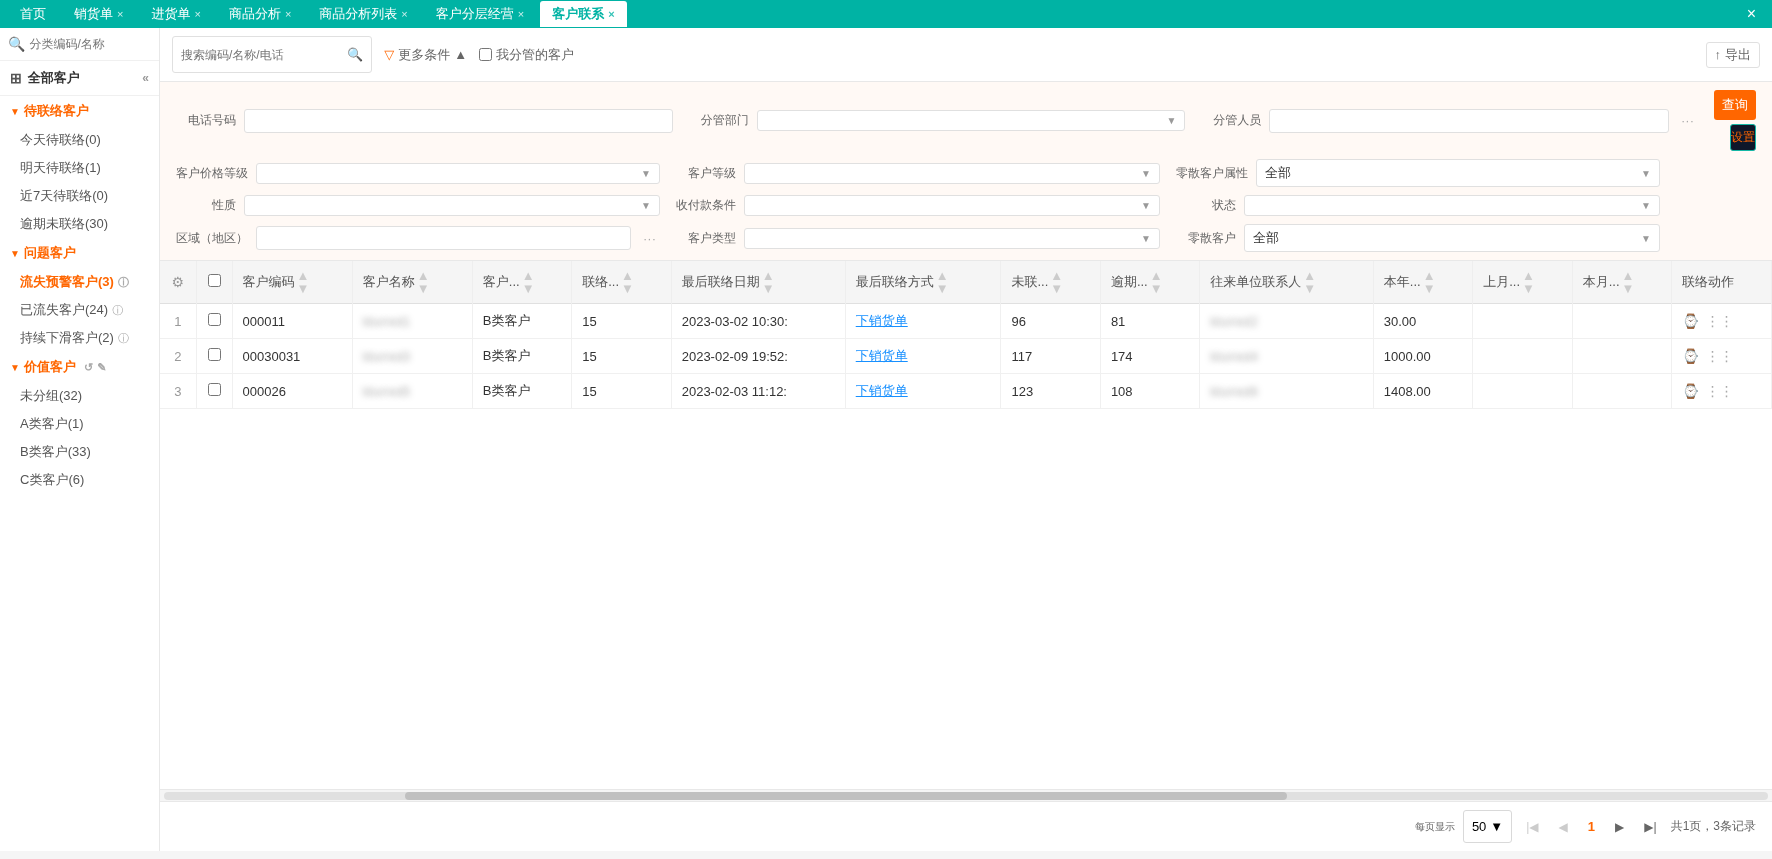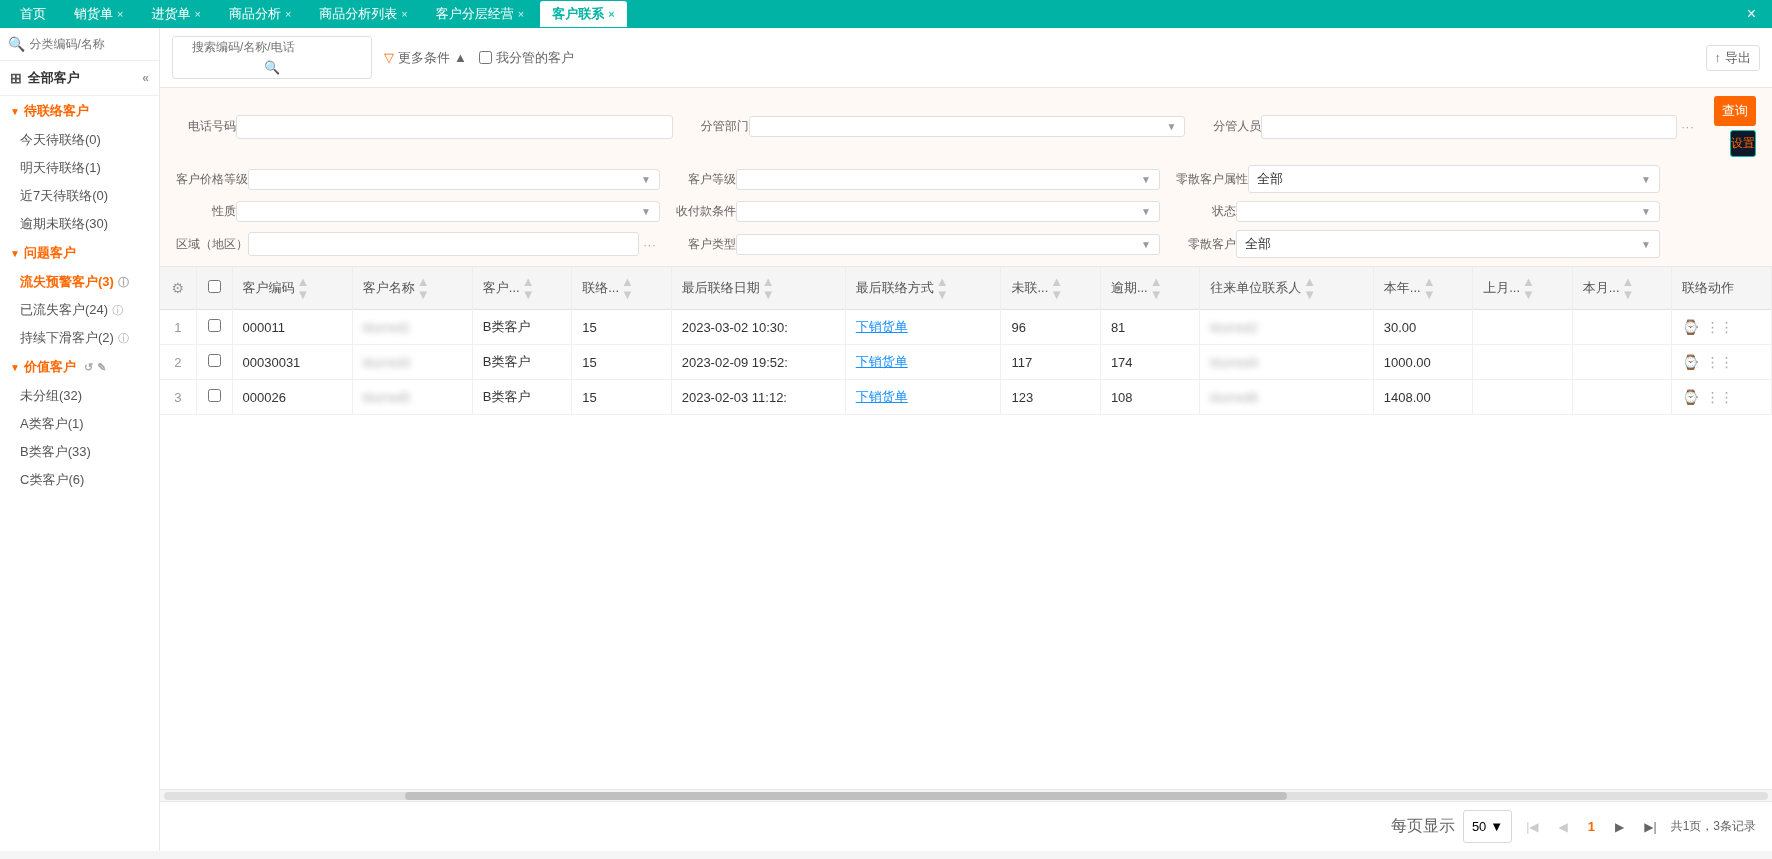--- a/index.html
+++ b/index.html
@@ -139,24 +139,23 @@
       display: flex;
       align-items: center;
       gap: 12px;
       background: #fff;
     }
     .filter-search {
       display: flex;
       align-items: center;
       border: 1px solid #e0e0e0;
       border-radius: 3px;
-      padding: 3px 8px;
+      padding: 10px 8px;
       gap: 6px;
       min-width: 200px;
-      flex-direction: column;
     }
     .filter-search input {
       border: none;
       outline: none;
       font-size: 12px;
       color: #999;
       width: 160px;
     }
     .filter-search .search-btn { color: #ff6600; cursor: pointer; }
 
@@ -202,20 +201,21 @@
     .filter-row {
       display: flex;
       align-items: center;
       gap: 16px;
       margin-bottom: 8px;
     }
     .filter-row:last-child { margin-bottom: 0; }
     .filter-field {
       display: flex;
       align-items: center;
+      gap: 8px;
       flex: 1;
       justify-content: space-between;
     }
     .filter-label {
       color: #666;
       font-size: 12px;
       white-space: nowrap;
       min-width: 60px;
       text-align: right;
     }
@@ -342,21 +342,21 @@
     
     .pagination {
       border-top: 1px solid #e8e8e8;
       padding: 8px 16px;
       display: flex;
       align-items: center;
       justify-content: flex-end;
       gap: 8px;
       background: #fff;
     }
-    .pagination-label { color: #666; font-size: 16px; }
+    .pagination-label { color: #666; font-size: 10px; }
     .page-size-select {
       border: 1px solid #d9d9d9;
       border-radius: 3px;
       padding: 8px 8px;
       font-size: 12px;
       cursor: pointer;
       display: flex;
       gap: 4px;
     }
     .page-btn {

